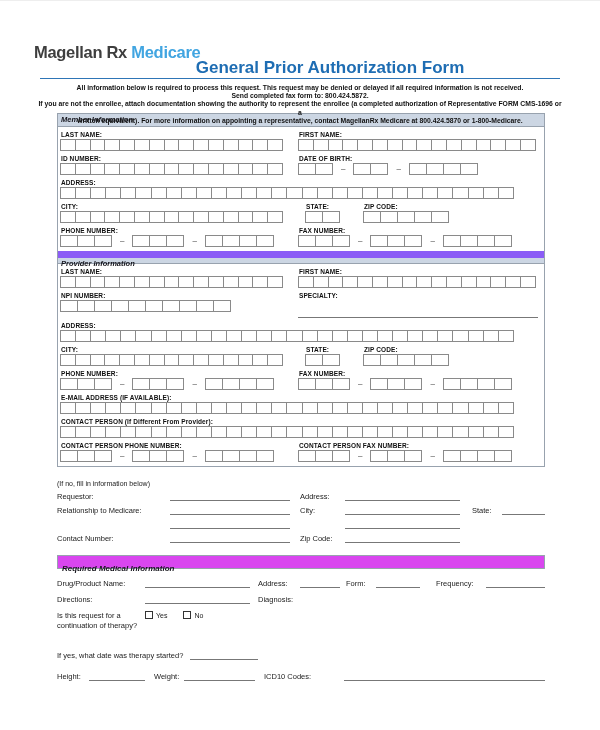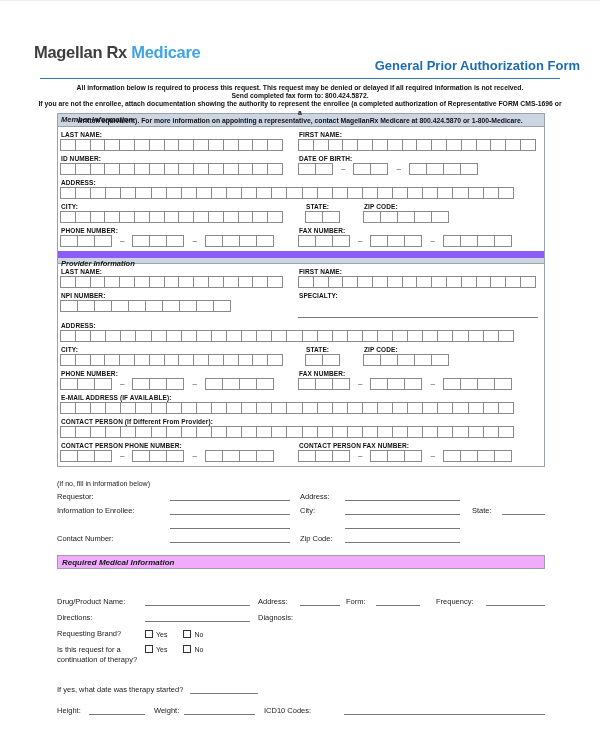--- a/index.html
+++ b/index.html
@@ -5,21 +5,21 @@
   *{margin:0;padding:0;box-sizing:border-box}
   html,body{width:600px;height:730px;overflow:hidden}
   body{background:#fdfdfd;font-family:"Liberation Sans",sans-serif;color:#1a1a1a;position:relative}
   .page{position:absolute;inset:0;background:#fff;border-top:1px solid #eee}
 
   
   .hdr{position:relative;height:112px}
   .logo{position:absolute;left:34px;top:42px;font-size:16.5px;font-weight:bold;letter-spacing:-0.3px}
   .logo .p1{color:#3e3e3e}
   .logo .p2{color:#41a5e1}
-  .title{position:absolute;left:80px;right:20px;top:57px;text-align:right;font-size:13px;font-weight:bold;color:#1e6db3}
+  .title{position:absolute;left:80px;right:20px;top:57px;text-align:center;font-size:17px;font-weight:bold;color:#1e6db3}
   .rule{position:absolute;left:40px;right:40px;top:77px;border-top:1px solid #2e75b6}
   .intro{position:absolute;left:38px;right:38px;top:83px;text-align:center;font-size:6.8px;font-weight:bold;line-height:8.2px;color:#111}
 
   
   .form{margin:0 55px 5px 57px;border:1px solid #98a2ae}
   .bar{height:13px;background:#ccd6e3;border-bottom:1px solid #98a2ae;font-size:7.5px;font-style:italic;font-weight:bold;color:#15151c;padding:1px 0 0 3px}
   .bar.mid{border-top:7px solid #8b5cf6}
   .rows{padding:0 2px 4px 2px}
   .frow{margin-top:1px}
   .lbl{display:block;font-size:6.5px;font-weight:bold;letter-spacing:.1px;padding:3px 0 1px 1px;color:#101010}
@@ -55,22 +55,22 @@
   .el3{width:42px;padding-left:12px}
   .eline3{flex:1}
 
   
   .cbwrap{display:inline-flex;align-items:center}
   .cb{display:inline-block;width:8px;height:8px;border:1px solid #333;background:#fff;margin-right:3px}
   .cbl{font-size:7px;color:#222}
 
   
   .med{margin:12px 55px 0 57px}
-  .medbar{border:1px solid #98a2ae;height:14px;background:#f0abfc;font-size:8px;font-style:italic;font-weight:bold;color:#15151c;padding:2px 0 0 4px}
-  .medbody{font-size:7.5px;color:#222;padding-top:21px}
+  .medbar{border:1px solid #98a2ae;height:14px;background:#d946ef;font-size:8px;font-style:italic;font-weight:bold;color:#15151c;padding:8px 0 0 4px}
+  .medbody{font-size:7.5px;color:#222;padding-top:3px}
   .mrow{display:flex;align-items:flex-end;margin-top:7px}
   .w88{width:88px}
   .w105{width:105px}
   .sp8{width:8px}
   .sp6{width:6px}
   .w42{width:42px}
   .w40{width:40px}
   .w30{width:30px}
   .w44{width:44px}
   .sp16{width:16px}
@@ -647,21 +647,21 @@
 
     <div class="erow">
       <span class="el1">Requestor:</span>
       <span class="line eline1"></span>
       <span class="egap"></span>
       <span class="el2">Address:</span>
       <span class="line eline2"></span>
     </div>
 
     <div class="erow">
-      <span class="el1">Information to Enrollee:</span>
+      <span class="el1">Relationship to Medicare:</span>
       <span class="line eline1"></span>
       <span class="egap"></span>
       <span class="el2">City:</span>
       <span class="line eline2"></span>
       <span class="el3">State:</span>
       <span class="line eline3"></span>
     </div>
 
     <div class="erow">
       <span class="el1"></span>
@@ -698,31 +698,20 @@
         <span class="line flex1"></span>
       </div>
 
       <div class="mrow">
         <span class="w88">Directions:</span>
         <span class="line w105"></span>
         <span class="sp8"></span>
         <span class="w42">Diagnosis:</span>
       </div>
 
-      <div class="mrow cbpair">
-        <span class="w88">Requesting Brand?</span>
-        <span class="cbwrap">
-          <span class="cb"></span>
-          <span class="cbl">Yes</span>
-        </span>
-        <span class="cbwrap">
-          <span class="cb"></span>
-          <span class="cbl">No</span>
-        </span>
-      </div>
 
       <div class="mrow cbpair" style="align-items:flex-start">
         <span class="w88 twoline">
           <span>Is this request for a</span><br>
           <span>continuation of therapy?</span>
         </span>
         <span class="cbwrap">
           <span class="cb"></span>
           <span class="cbl">Yes</span>
         </span>

